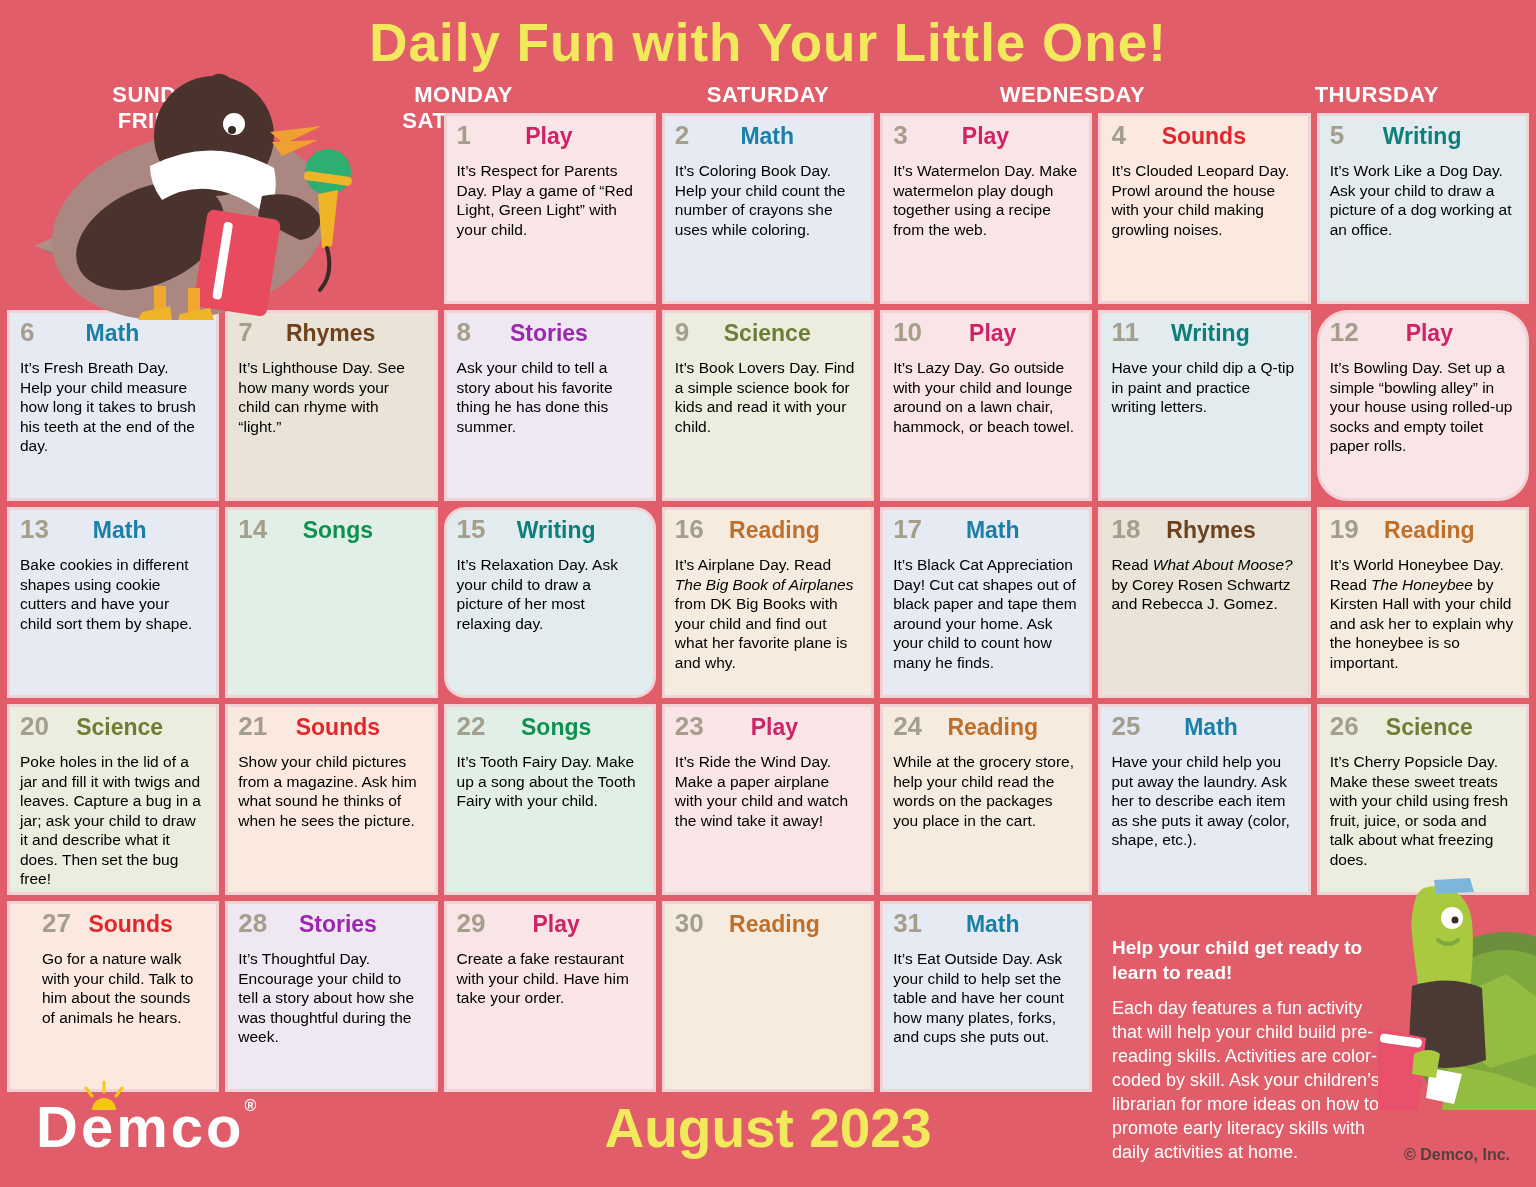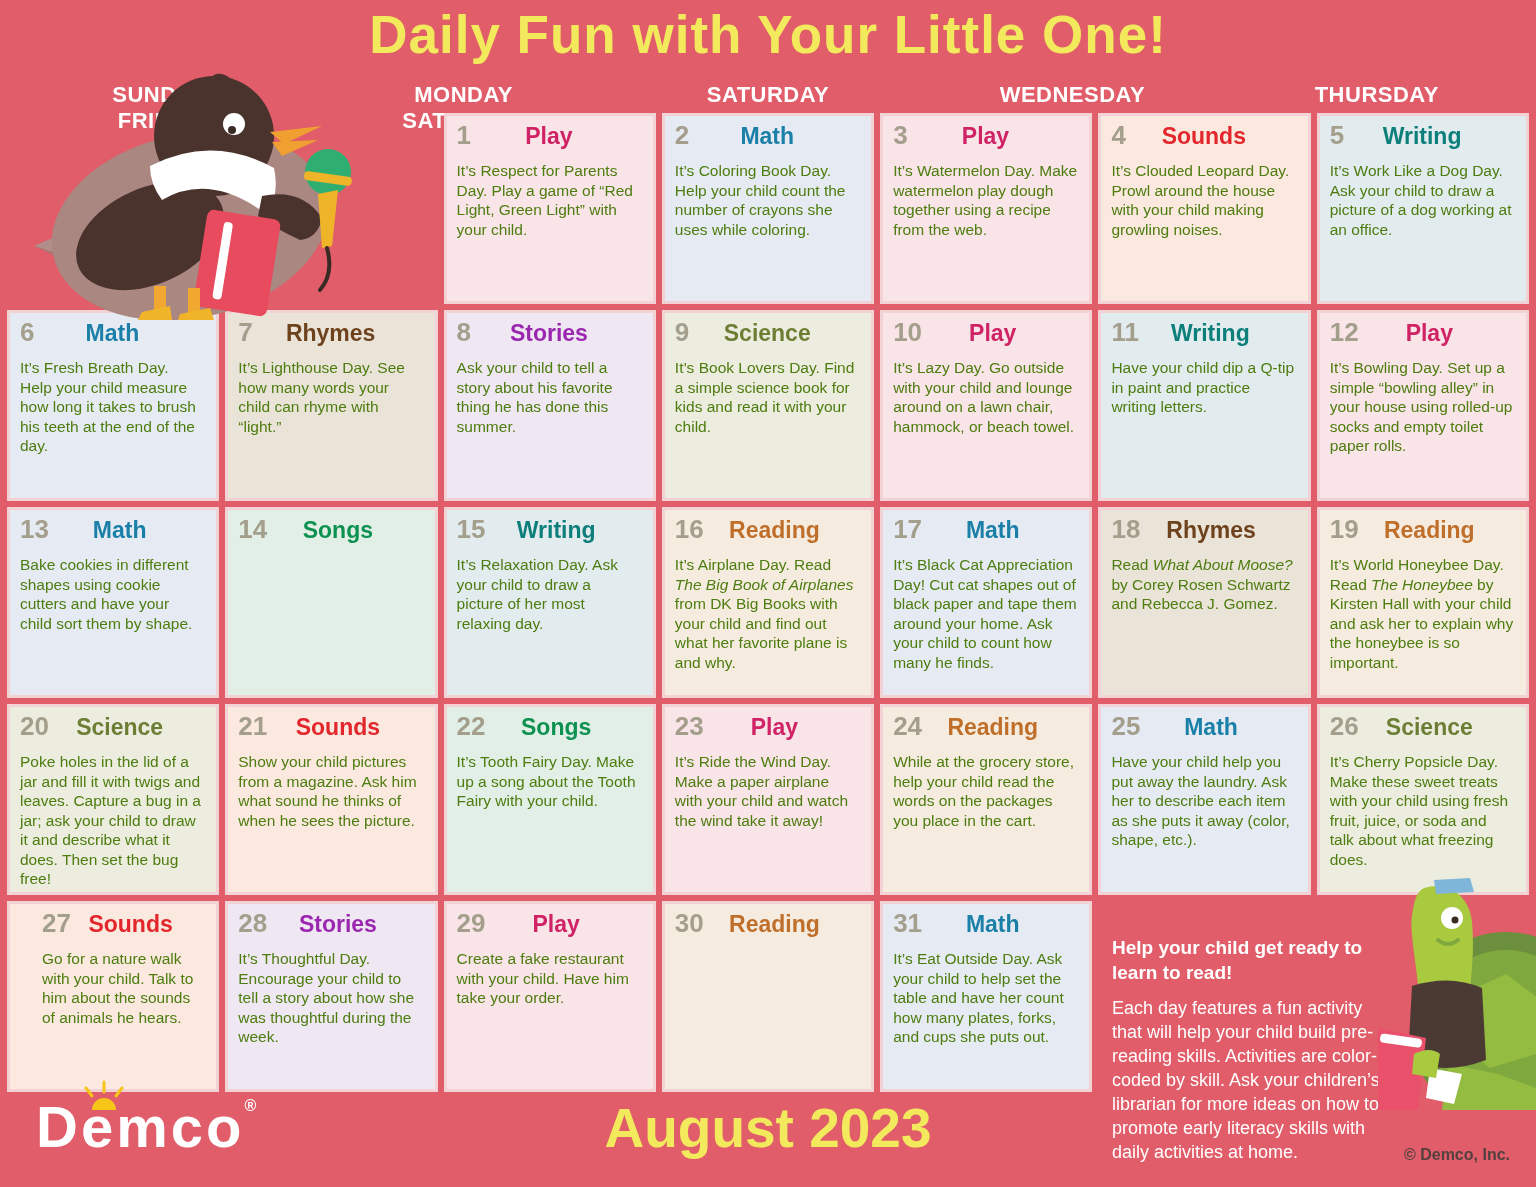--- a/index.html
+++ b/index.html
@@ -1,21 +1,21 @@
 <!DOCTYPE html>
 <html><head>
 <meta charset="utf-8">
 <style>
   html,body{margin:0;padding:0;}
   .page{
     position:relative;width:1536px;height:1187px;overflow:hidden;
     background:#e05d69;font-family:"Liberation Sans",sans-serif;
   }
   .page-title{
-    position:absolute;top:4px;left:0;width:100%;text-align:center;
+    position:absolute;top:12px;left:0;width:100%;text-align:center;
     font-size:53px;font-weight:bold;color:#f2ea5c;letter-spacing:1px;
   }
   .weekday-row{
     position:absolute;left:7px;top:82px;width:1522px;
     display:grid;grid-template-columns:repeat(5,1fr);
   }
   .weekday{
     text-align:center;color:#ffffff;font-weight:bold;font-size:22px;letter-spacing:.5px;
   }
   .calendar-grid{
@@ -24,21 +24,21 @@
     grid-template-rows:repeat(5,191px);gap:6px;
   }
   .day-cell{
     box-sizing:border-box;border:3px solid #f3d2d5;
     padding:6px 12px 6px 10px;overflow:hidden;
   }
   .cell-head{display:flex;align-items:baseline;line-height:1.05;}
   .day-num{font-size:26px;font-weight:bold;color:#a49f8c;}
   .day-cat{flex:1;text-align:center;font-size:23px;font-weight:bold;padding-right:14px;}
   .day-body{
-    margin-top:12px;font-size:15.5px;line-height:1.26;color:#4d7c0f;
+    margin-top:12px;font-size:15.5px;line-height:1.26;color:#000000;
   }
   .help-box{
     position:absolute;left:1112px;top:936px;width:278px;color:#ffffff;
   }
   .help-heading{font-size:19px;font-weight:bold;line-height:1.3;margin:0 0 12px 0;}
   .help-body{font-size:18px;line-height:1.33;margin:0;}
   .month-label{
     position:absolute;top:1096px;left:0;width:100%;text-align:center;
     font-size:55px;font-weight:bold;color:#f2ea5c;
   }
@@ -143,41 +143,41 @@
         </div>
         <div class="day-body"><span>It’s Lazy Day. Go outside with your child and lounge around on a lawn chair, hammock, or beach towel.</span></div>
       </div>
       <div class="day-cell" style="grid-area: 2 / 6; background: rgb(226, 235, 238);">
         <div class="cell-head">
           <span class="day-num">11</span>
           <span class="day-cat" style="color: rgb(13, 127, 122);">Writing</span>
         </div>
         <div class="day-body"><span>Have your child dip a Q-tip in paint and practice writing letters.</span></div>
       </div>
-      <div class="day-cell" style="grid-area: 2 / 7; background: rgb(249, 228, 231);">
+      <div class="day-cell" style="grid-area: 2 / 7; background: rgb(249, 228, 231); border-radius: 31px;">
         <div class="cell-head">
           <span class="day-num">12</span>
           <span class="day-cat" style="color: rgb(208, 35, 102);">Play</span>
         </div>
         <div class="day-body"><span>It’s Bowling Day. Set up a simple “bowling alley” in your house using rolled-up socks and empty toilet paper rolls.</span></div>
       </div>
       <div class="day-cell" style="grid-area: 3 / 1; background: rgb(230, 235, 243);">
         <div class="cell-head">
           <span class="day-num">13</span>
           <span class="day-cat" style="color: rgb(27, 128, 168);">Math</span>
         </div>
         <div class="day-body"><span>Bake cookies in different shapes using cookie cutters and have your child sort them by shape.</span></div>
       </div>
       <div class="day-cell" style="grid-area: 3 / 2; background: rgb(226, 239, 230);">
         <div class="cell-head">
           <span class="day-num">14</span>
           <span class="day-cat" style="color: rgb(12, 145, 80);">Songs</span>
         </div>
       </div>
-      <div class="day-cell" style="grid-area: 3 / 3; background: rgb(226, 235, 238);">
+      <div class="day-cell" style="grid-area: 3 / 3; background: rgb(226, 235, 238); border-radius: 21px;">
         <div class="cell-head">
           <span class="day-num">15</span>
           <span class="day-cat" style="color: rgb(13, 127, 122);">Writing</span>
         </div>
         <div class="day-body"><span>It’s Relaxation Day. Ask your child to draw a picture of her most relaxing day.</span></div>
       </div>
       <div class="day-cell" style="grid-area: 3 / 4; background: rgb(245, 236, 223);">
         <div class="cell-head">
           <span class="day-num">16</span>
           <span class="day-cat" style="color: rgb(192, 111, 43);">Reading</span>

